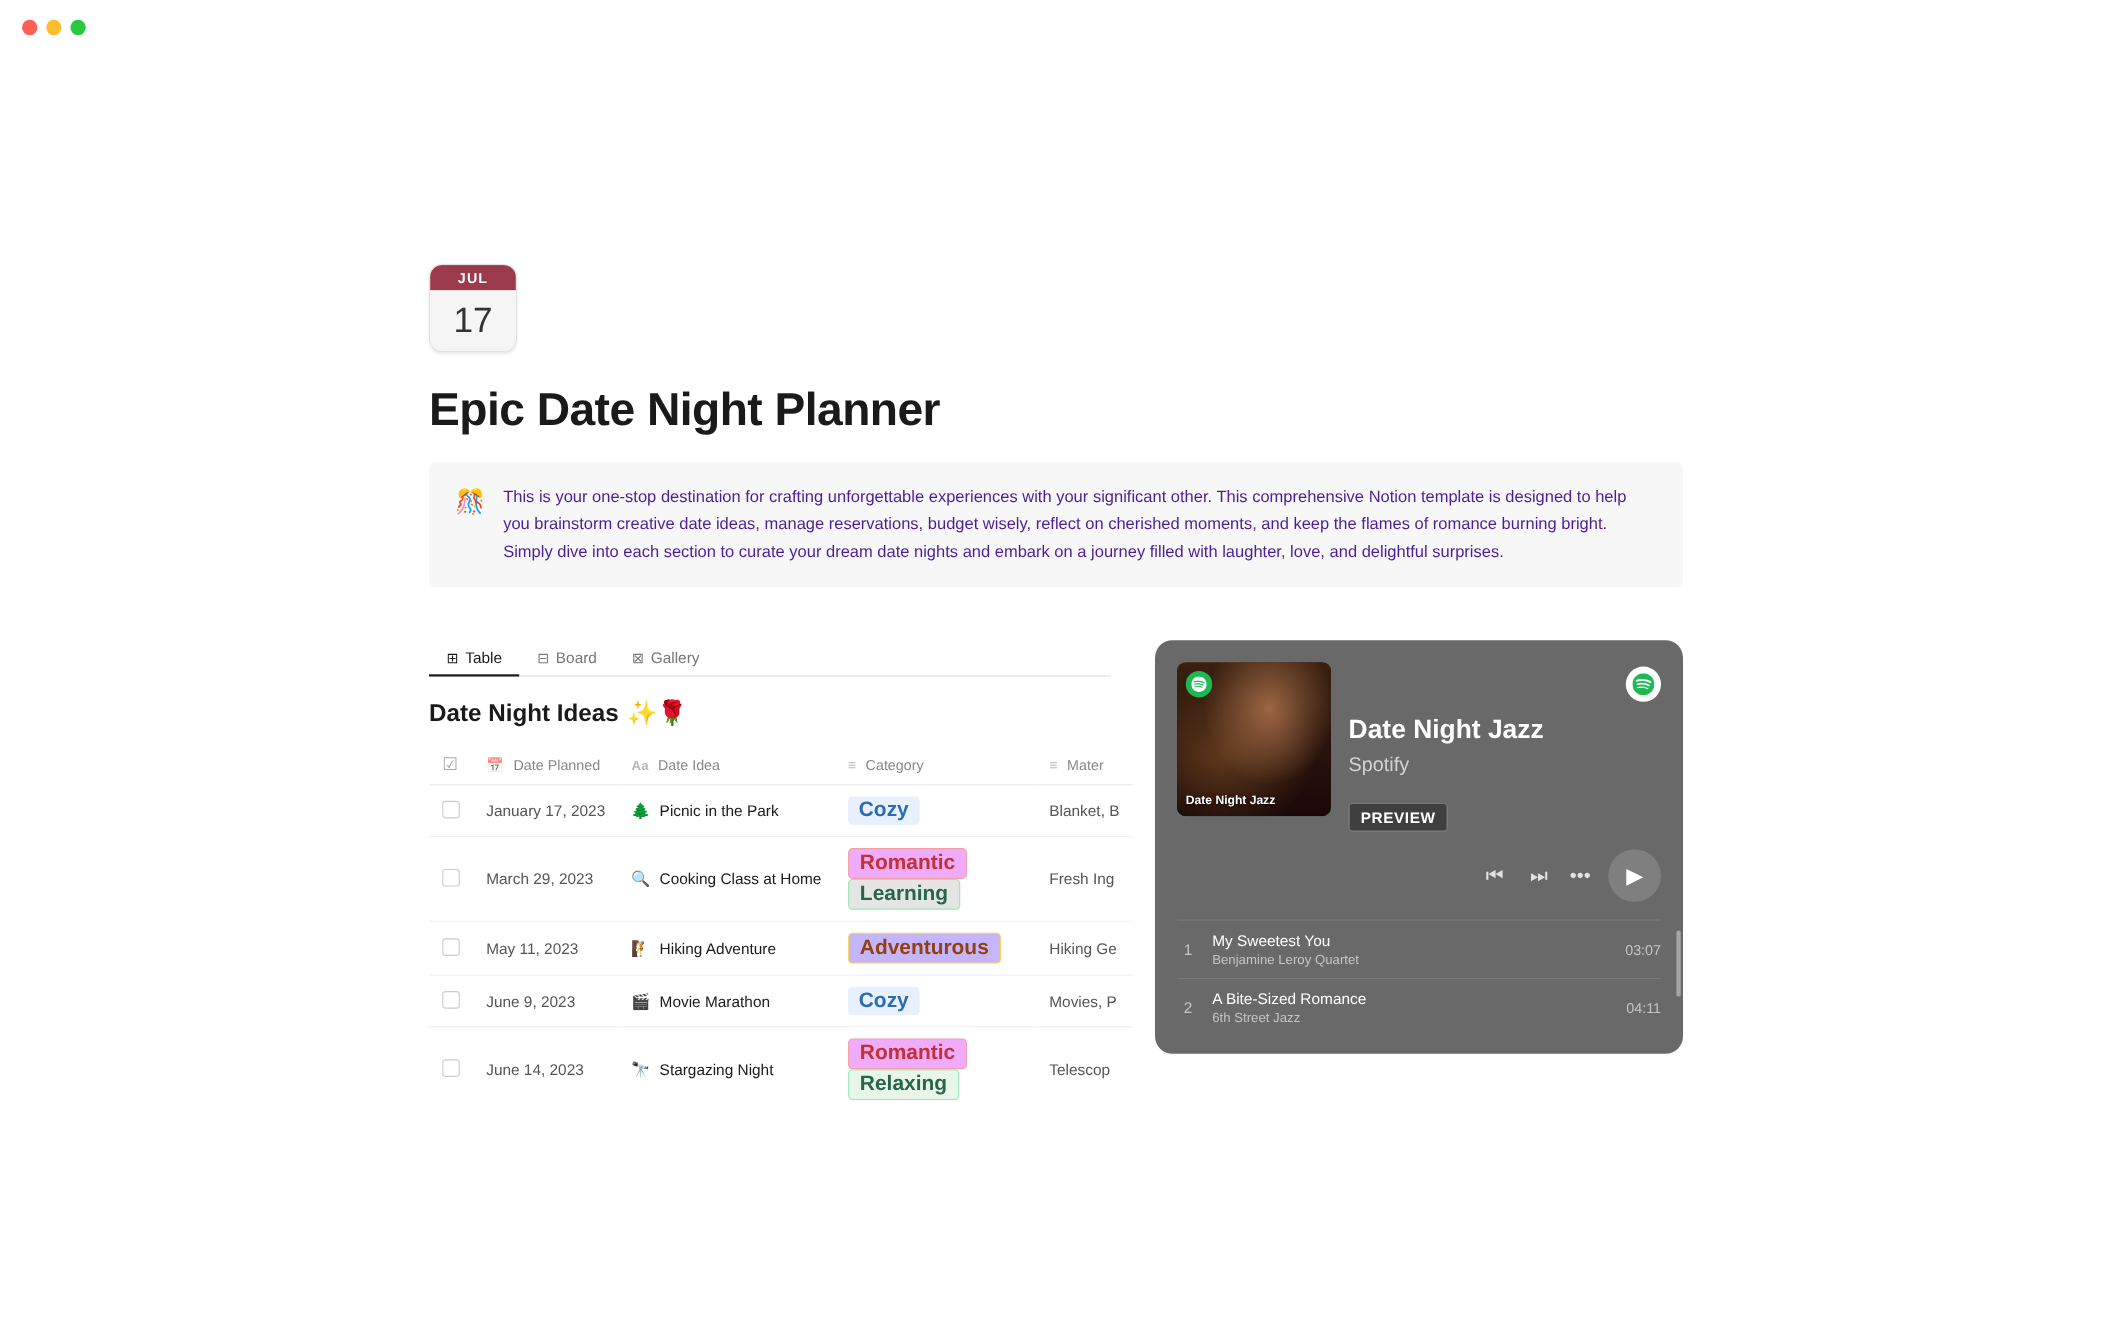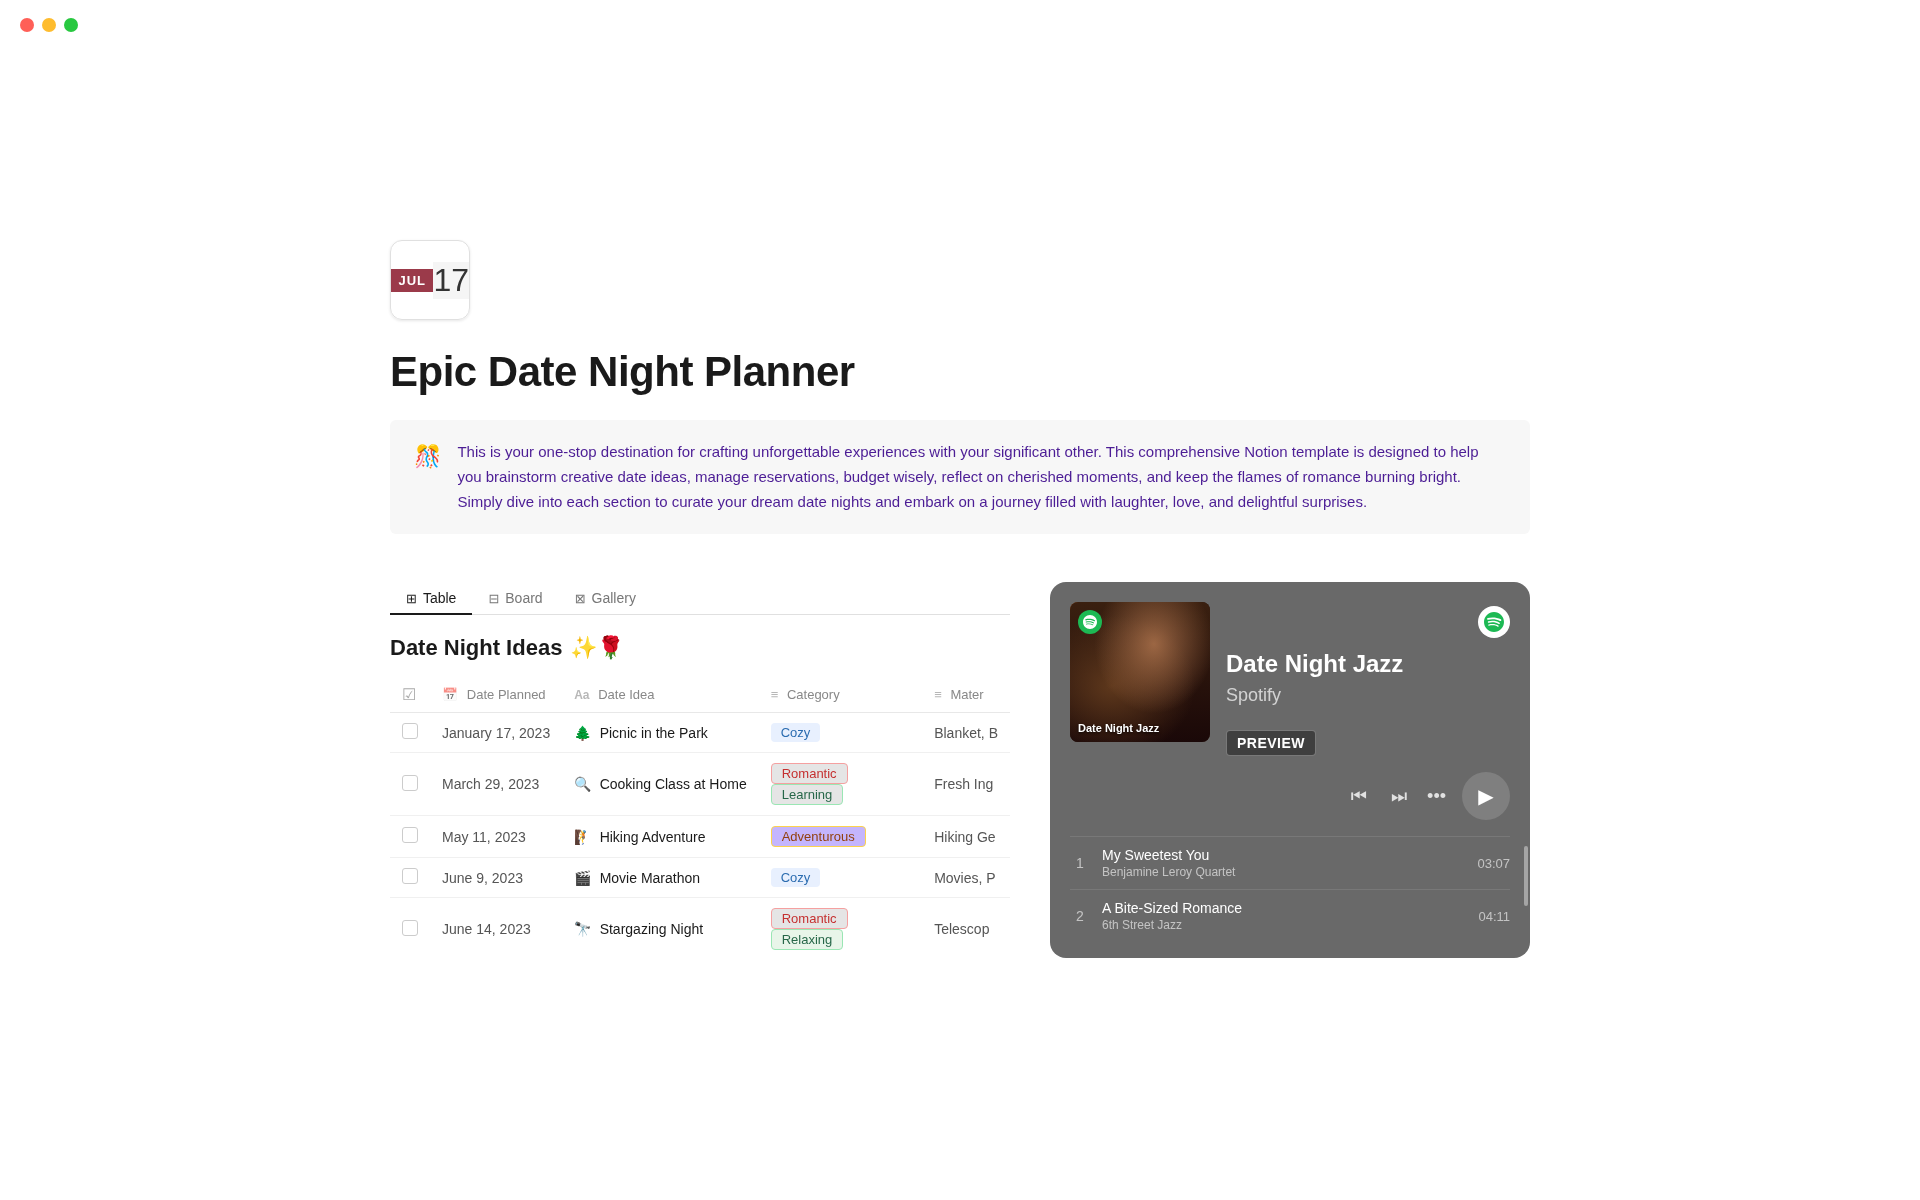--- a/index.html
+++ b/index.html
@@ -48,20 +48,21 @@
       margin-top: 160px;
       margin-bottom: 28px;
     }
     .calendar-icon {
       width: 80px;
       height: 80px;
       border-radius: 12px;
       overflow: hidden;
       border: 1px solid #e0e0e0;
       display: inline-flex;
+      flex-direction: column;
       align-items: center;
       box-shadow: 0 1px 3px rgba(0,0,0,0.1);
     }
     .calendar-top {
       background: #9b3a4a;
       width: 100%;
       text-align: center;
       color: white;
       font-size: 13px;
       font-weight: 700;
@@ -218,26 +219,26 @@
       overflow: hidden;
       text-overflow: ellipsis;
       white-space: nowrap;
     }
 
     
     .tag {
       display: inline-block;
       padding: 2px 10px;
       border-radius: 4px;
-      font-size: 13px;
-      font-weight: 400;
-      margin-right: 4px;
+      font-size: 19px;
+      font-weight: 700;
+      margin-right: 20px;
     }
     .tag-cozy { background: #e8f0fe; color: #2b6cb0; }
-    .tag-romantic { background: #e5e5e5; color: #c53030; border: 1px solid #f5a0a0; }
+    .tag-romantic { background: #f0abfc; color: #c53030; border: 1px solid #f5a0a0; }
     .tag-learning { background: #e5e5e5; color: #276749; border: 1px solid #9ae6b4; }
     .tag-adventurous { background: #c4b5fd; color: #92400e; border: 1px solid #fcd34d; }
     .tag-relaxing { background: #e8f5e9; color: #276749; border: 1px solid #9ae6b4; }
 
     
     .col-icon {
       margin-right: 5px;
       opacity: 0.6;
     }
 

